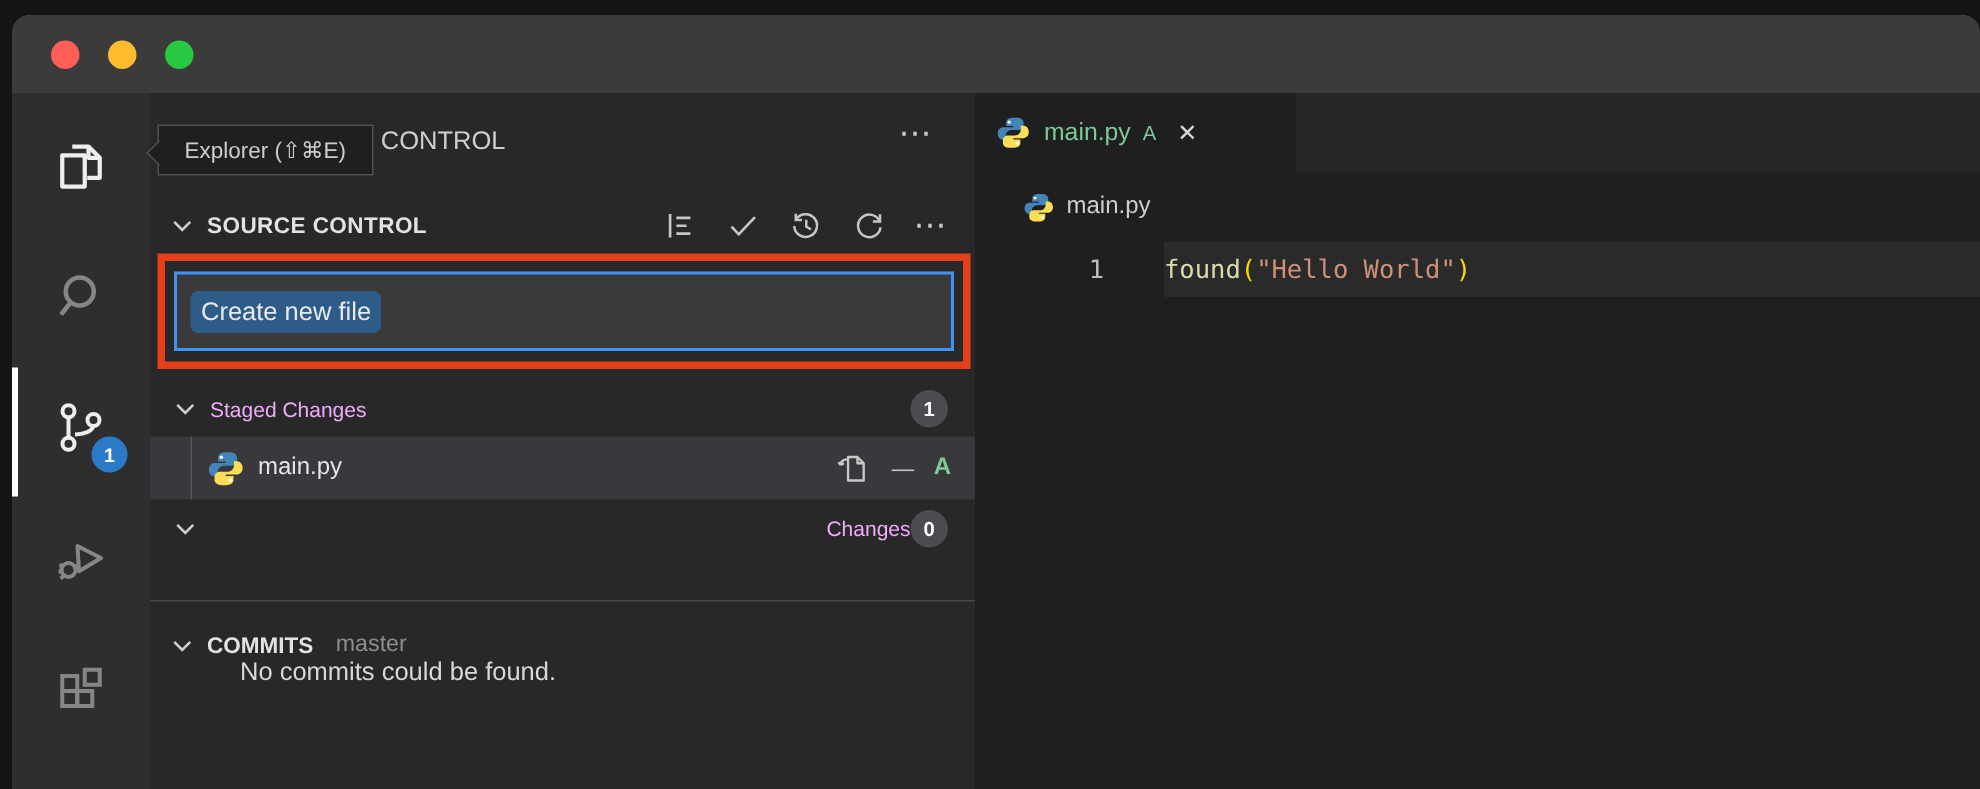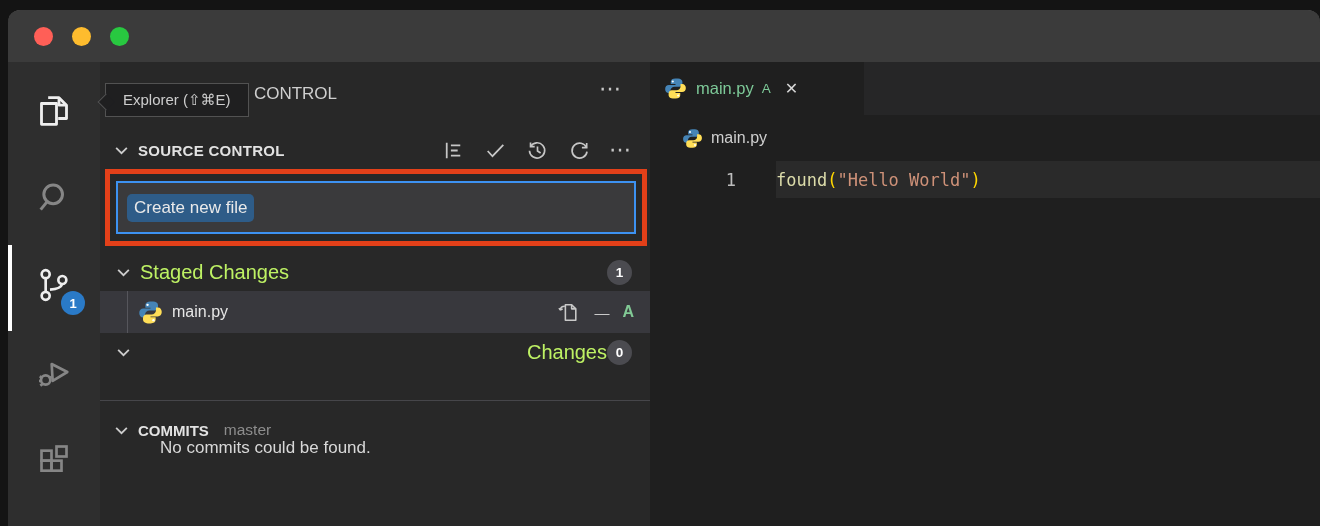--- a/index.html
+++ b/index.html
@@ -46,21 +46,21 @@
 
   .commit-annotation { position:absolute; top:107px; left:5px; right:3px; height:77px;
                        border:5px solid var(--red-annotation); }
   .commit-input { position:absolute; left:6px; right:6px; top:7px; bottom:7px;
                   background:#3a3a3c; border:2px solid var(--focus-blue);
                   display:flex; align-items:center; padding:0 9px;text-align:right; }
   .sel { background:var(--selection-blue); color:#e9e9e9; font-size:17px;
          padding:4px 7px; border-radius:5px; }
 
   .row { position:absolute; left:0; right:0; display:flex; align-items:center; }
-  .row .label { font-size:20px; color:#bef264; margin-left:7px; flex:1; }
+  .row .label { font-size:14px; color:#f0abfc; margin-left:7px; flex:1; }
   .badge { width:25px; height:25px; border-radius:50%; background:#4b4b50; color:#fff;
            font-size:13.5px; font-weight:bold; display:flex; align-items:center; justify-content:center; }
   .staged-row { top:192px; height:37px; padding:0 18px 0 14px; }
   .changes-row { top:271px; height:38px; padding:0 18px 0 14px;text-align:right; }
 
   .file-row { top:229px; height:42px; background:#38383d; padding:0 16px 0 0; }
   .file-row .guide { width:1px; height:100%; background:#56565c; margin-left:27px; flex:none; }
   .py-icon { width:25px; height:25px; flex:none; }
   .file-row .py-icon { margin-left:10px; }
   .file-row .fname { font-size:16px; color:#e6e6e6; margin-left:9px; flex:1; }

